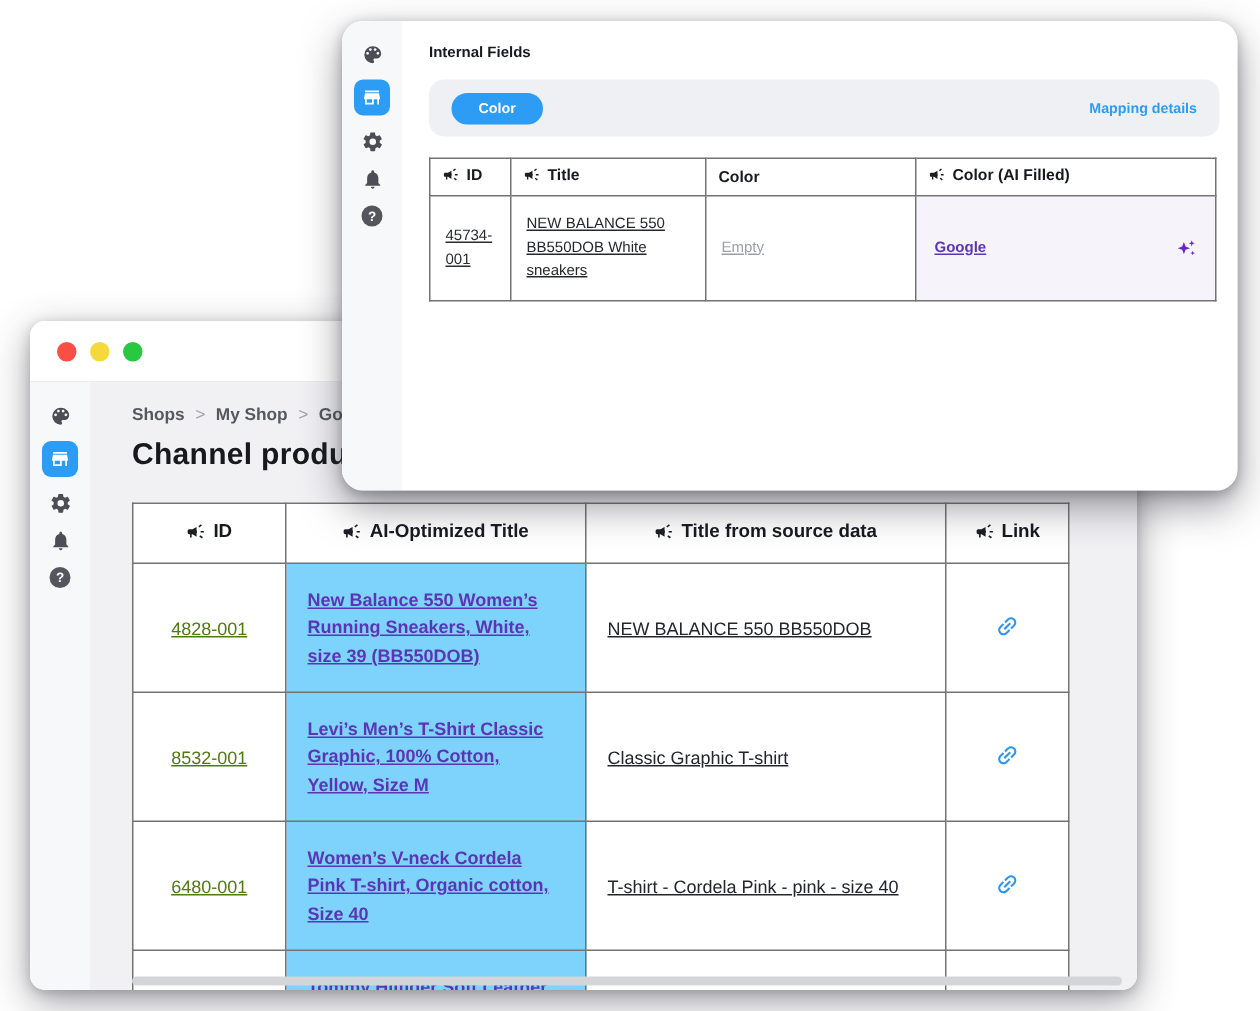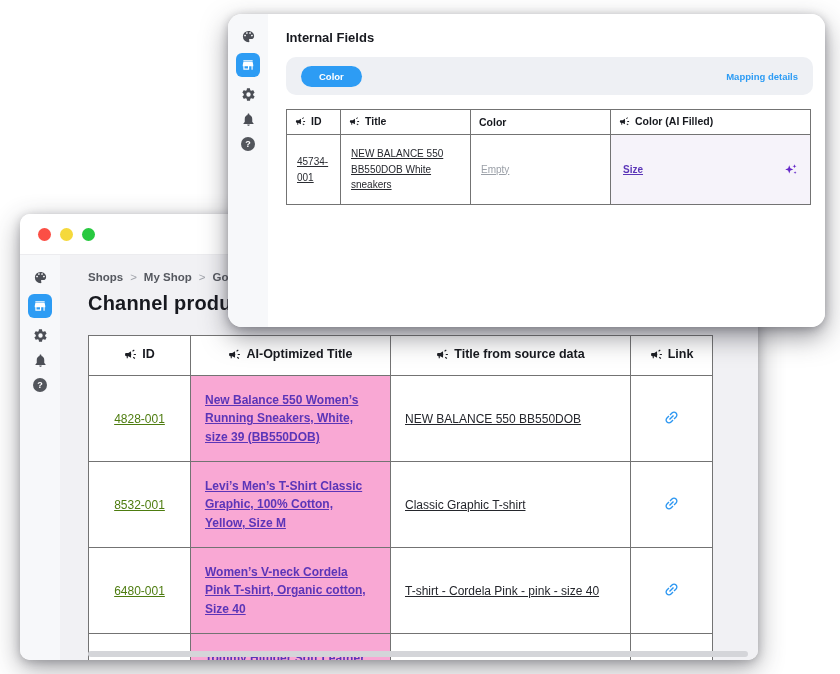--- a/index.html
+++ b/index.html
@@ -34,35 +34,35 @@
   .crumbs{display:flex;align-items:center;gap:7px;font-size:11.5px;font-weight:600;color:#55585f;}
   .crumb-sep{color:#a0a3aa;font-weight:400;}
   .bw-heading{margin-top:9px;font-size:20px;font-weight:700;color:#17191f;letter-spacing:.2px;}
 
   table{border-collapse:collapse;background:#fff;table-layout:fixed;}
   th,td{border:1px solid #737373;vertical-align:middle;text-decoration:underline;}
   .bw-table{margin-top:20px;width:624px;font-size:12px;color:#24262c;}
   .bw-table th{height:37px;font-size:12.5px;font-weight:700;text-align:center;background:#fff;color:#17191f;}
   .bw-table td{height:69px;padding:8px 14px;}
   .bw-table td.cell-id{text-align:center;padding:8px 6px;color:#4d7c0f;}
-  .bw-table td.cell-ai{background:#f9a8d4;color:#5b35b8;font-weight:600;line-height:1.55;}
+  .bw-table td.cell-ai{background:#7dd3fc;color:#5b35b8;font-weight:600;line-height:1.55;}
   .bw-table td.cell-link{text-align:center;}
   .th-inner{display:inline-flex;align-items:center;gap:5px;justify-content:center;}
   .mega{width:13px;height:13px;color:#1c1e24;}
   .mega svg{width:13px;height:13px;display:block;}
   .link-ico{color:#2b96f1;display:inline-block;}
   .link-ico svg{width:17px;height:17px;display:block;}
   .hscroll{position:absolute;left:28px;right:10px;bottom:3px;height:6px;background:#d4d5d9;border-radius:3px;}
 
   
   .win-front{left:228px;top:14px;width:597px;height:313px;border-radius:14px;
     box-shadow:0 10px 26px rgba(50,50,60,.5), 0 2px 8px rgba(50,50,60,.3);
     display:flex;z-index:10;}
   .fw-content{flex:1;background:#fff;padding:16px 12px 0 18px;min-width:0;}
-  .fw-title{font-size:13px;font-weight:700;color:#17191f;}
+  .fw-title{font-size:10px;font-weight:700;color:#17191f;}
   .filter-bar{margin-top:12px;height:38px;background:#eef0f4;border-radius:10px;
     display:flex;align-items:center;justify-content:space-between;padding:0 15px;}
   .chip{background:#2d9cf4;color:#fff;font-size:9.5px;font-weight:700;padding:5px 18px;
     border-radius:20px;cursor:pointer;}
   .mapping-link{color:#2d9cf4;font-size:9.5px;font-weight:700;cursor:pointer;}
   .fw-table{margin-top:14px;width:524px;font-size:10px;color:#26282e;}
   .fw-table th{height:24px;font-size:10.5px;font-weight:700;text-align:left;padding:0 8px;color:#17191f;background:#fff;}
   .fw-table th .th-inner{justify-content:flex-start;}
   .fw-table th .mega, .fw-table th .mega svg{width:11px;height:11px;}
   .fw-table td{height:57px;padding:6px 10px;line-height:1.55;}
@@ -272,21 +272,21 @@
                 </span>
                 <span>Color (AI Filled)</span>
               </span></th>
       </tr>
       <tr>
         <td class="cell-id">45734-001</td>
         <td>NEW BALANCE 550 BB550DOB White sneakers</td>
         <td class="cell-empty">Empty</td>
         <td class="cell-ai">
               <div class="ai-flex">
-                <span>Size</span>
+                <span>Google</span>
                 <span class="sparkle">
                   <svg viewBox="0 0 24 24" fill="currentColor">
                     <path d="M9 4l1.9 5.1L16 11l-5.1 1.9L9 18l-1.9-5.1L2 11l5.1-1.9z"></path>
                     <path d="M18 2l.9 2.6 2.6.9-2.6.9L18 9l-.9-2.6-2.6-.9 2.6-.9z"></path>
                     <path d="M19 14l.7 1.9 1.9.7-1.9.7L19 19l-.7-1.7-1.9-.7 1.9-.7z"></path>
                   </svg>
                 </span>
               </div>
             </td>
       </tr>

